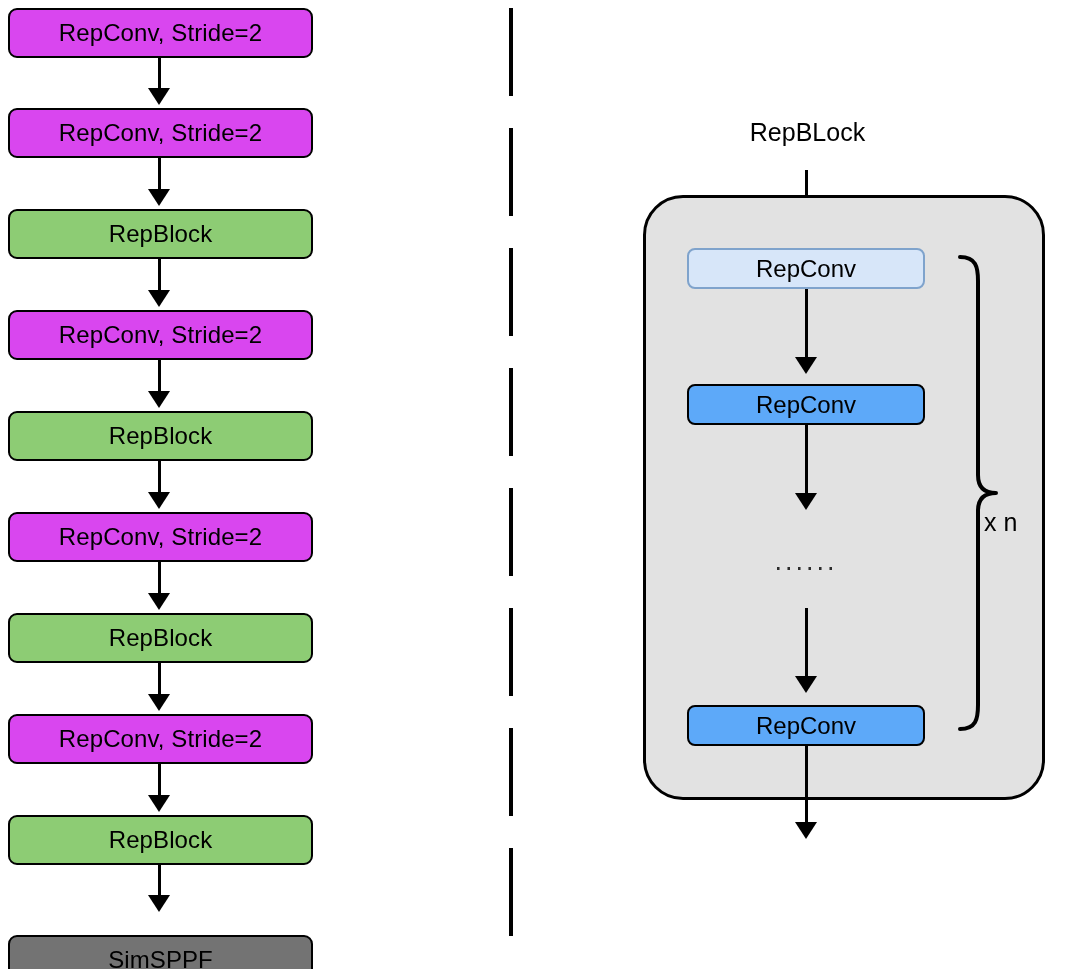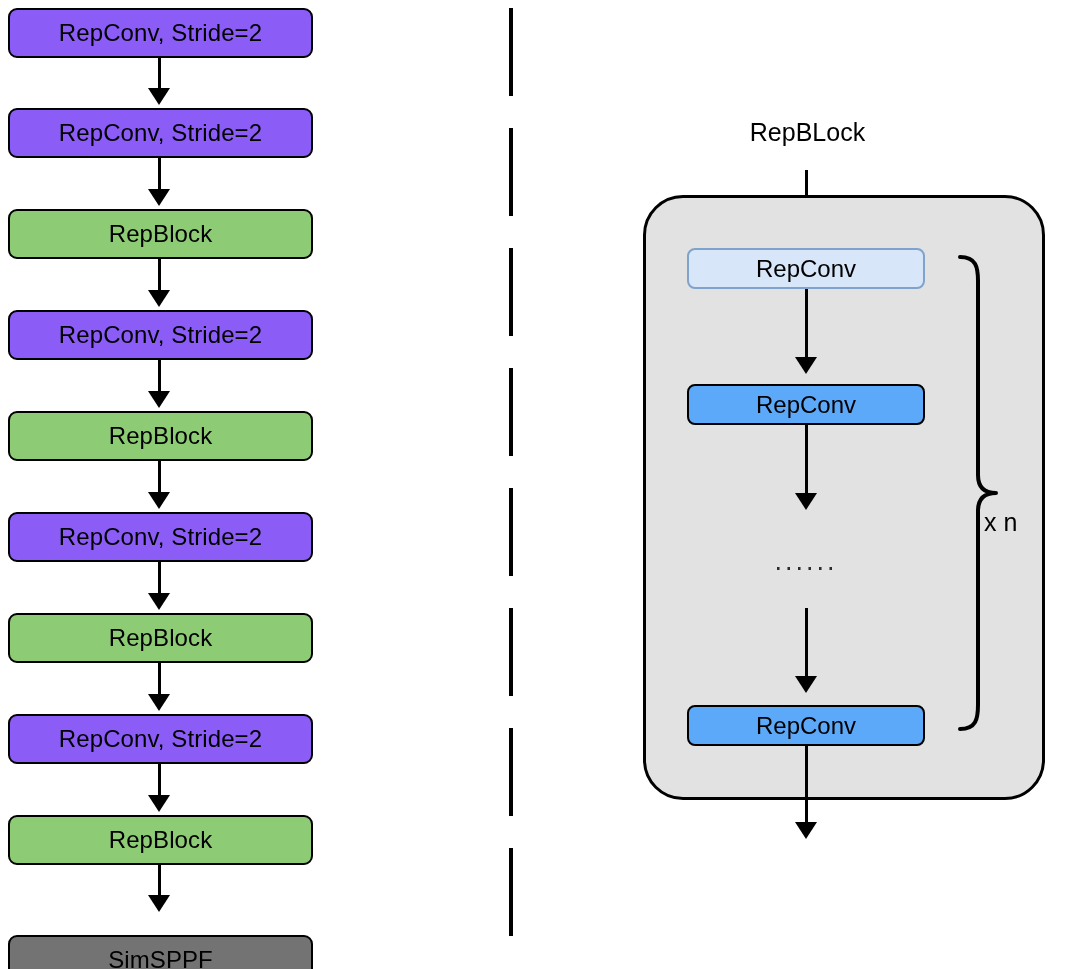--- a/index.html
+++ b/index.html
@@ -18,21 +18,21 @@
     position:absolute;
     left:8px;width:305px;height:50px;
     box-sizing:border-box;
     border:2.5px solid #000;
     border-radius:9px;
     display:flex;align-items:center;justify-content:center;
     font-size:24px;color:#000;
     letter-spacing:0.1px;
     white-space:nowrap;
   }
-  .node.orange{background:#8b5cf6;}
+  .node.orange{background:#d946ef;}
   .node.green{background:#8DCC74;}
   .node.lightgreen{background:#737373;margin-top:20px;}
 
   
   .vconn{
     position:absolute;left:158px;width:3px;background:#000;
   }
   .vhead{
     position:absolute;left:148px;width:0;height:0;
     border-left:11px solid transparent;

